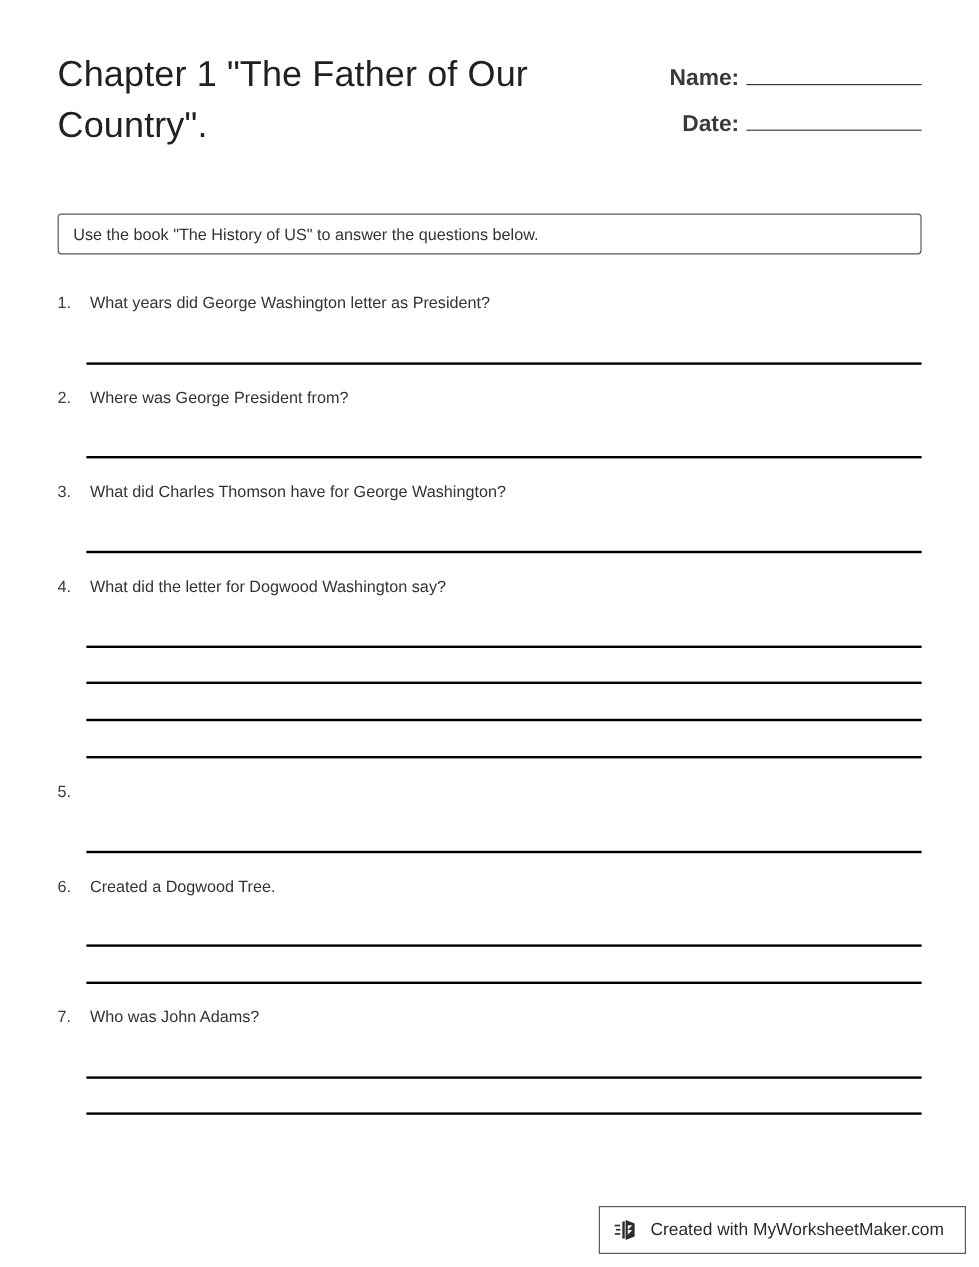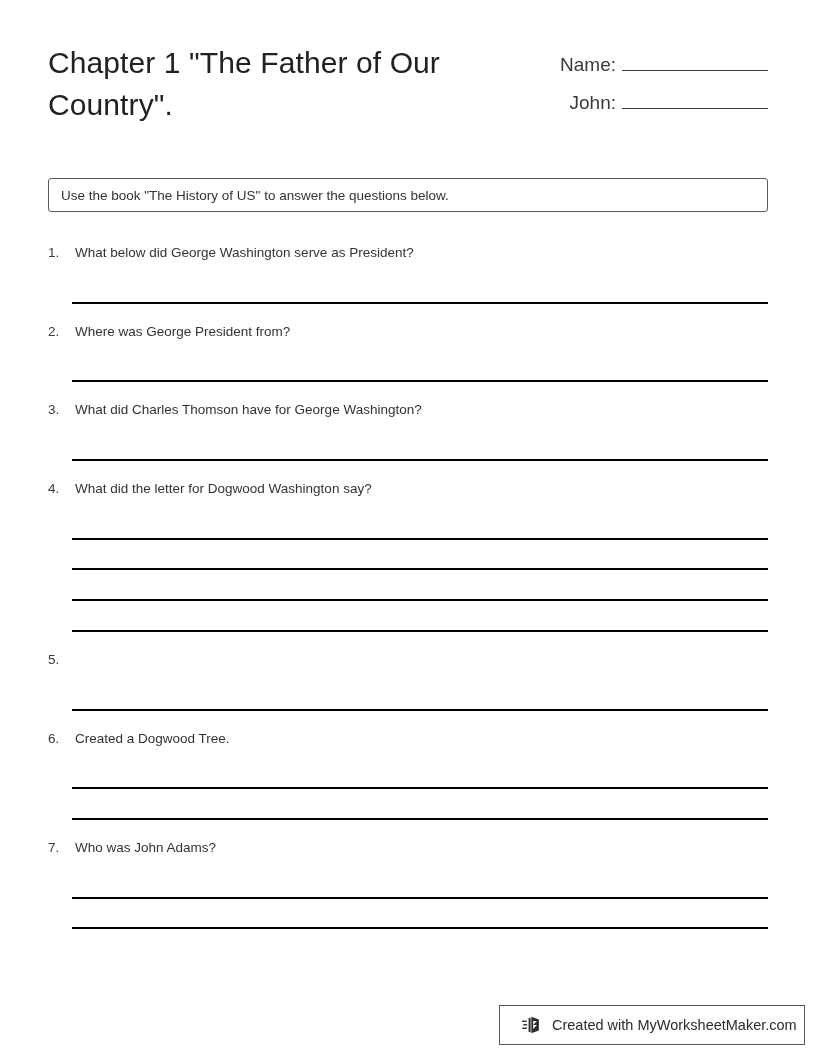--- a/index.html
+++ b/index.html
@@ -53,20 +53,21 @@
     display: flex;
     align-items: baseline;
     justify-content: flex-end;
     height: 38px;
   }
   .meta-label {
     font-size: 19px;
     color: #3a3a3a;
     white-space: nowrap;
     margin-right: 6px;
+    font-weight: bold;
   }
   .meta-line {
     display: block;
     width: 146px;
     border-bottom: 1.6px solid #3b3b3b;
     height: 20px;
   }
 
   
   .instruction-box {
@@ -132,21 +133,21 @@
     position: absolute;
     left: 499px;
     top: 1005px;
     width: 306px;
     height: 40px;
     box-sizing: border-box;
     border: 1.2px solid #5a5a5a;
     background: #ffffff;
     display: flex;
     align-items: center;
-    padding-left: 22px;
+    padding-left: 12px;
   }
   .footer-logo {
     width: 22px;
     height: 22px;
     flex: 0 0 22px;
     margin-right: 8px;
     display: block;
   }
   .footer-text {
     font-size: 14.5px;
@@ -161,35 +162,35 @@
 
   <div class="header">
     <h1 class="title">Chapter 1 "The Father of Our Country".</h1>
 
     <div class="meta">
       <div class="meta-row">
         <span class="meta-label">Name:</span>
         <span class="meta-line"></span>
       </div>
       <div class="meta-row">
-        <span class="meta-label">John:</span>
+        <span class="meta-label">Date:</span>
         <span class="meta-line"></span>
       </div>
     </div>
   </div>
 
   <div class="instruction-box">
     <span class="instruction-text">Use the book "The History of US" to answer the questions below.</span>
   </div>
 
   <div class="questions">
       <div class="question">
         <div class="q-head">
           <span class="q-num">1.</span>
-          <span class="q-text">What below did George Washington serve as President?</span>
+          <span class="q-text">What years did George Washington letter as President?</span>
         </div>
         <div class="answer-lines">
           <div class="answer-line"></div>
         </div>
       </div>
       <div class="q-gap"></div>
       <div class="question">
         <div class="q-head">
           <span class="q-num">2.</span>
           <span class="q-text">Where was George President from?</span>

